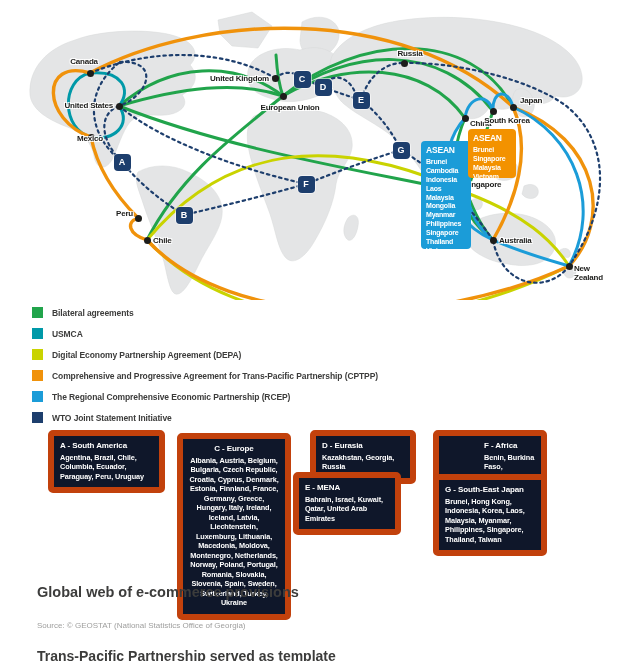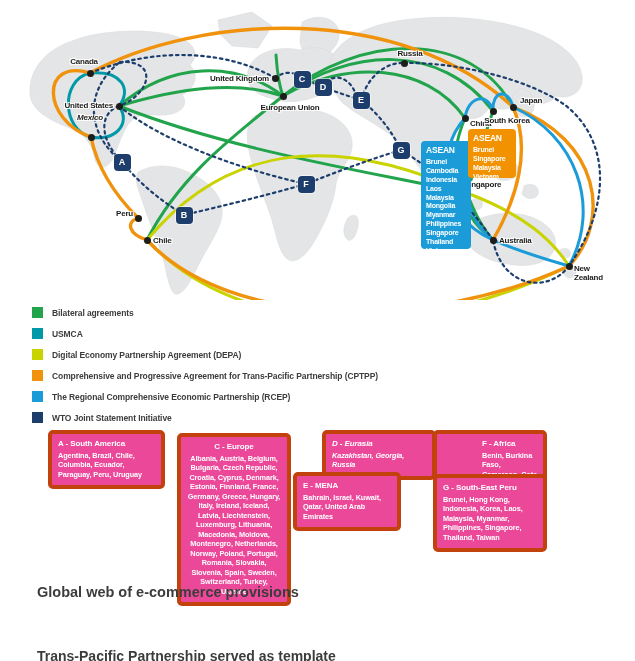--- a/index.html
+++ b/index.html
@@ -20,21 +20,21 @@
   .asean-blue{background:#1b9cd8;}
   .asean-orange{background:#f39200;}
   .asean-title{font-size:8.5px;font-weight:bold;margin-bottom:3px;letter-spacing:-0.2px;}
   .asean-members{font-size:7px;font-weight:bold;line-height:1.27;white-space:pre-line;letter-spacing:-0.2px;}
   
   .legend{position:absolute;left:32px;top:302px;}
   .legend-row{display:flex;align-items:center;height:21px;}
   .swatch{width:11px;height:11px;margin-right:9px;flex:0 0 auto;}
   .legend-label{font-size:8.5px;font-weight:bold;color:#3c3c3b;letter-spacing:-0.1px;}
   
-  .region-box{position:absolute;background:#ec4899;border:4px solid #c2410c;border-radius:5px;
+  .region-box{position:absolute;background:#0f172a;border:6px solid #c2410c;border-radius:5px;
               color:#fff;padding:5px 6px 6px 6px;box-sizing:border-box;}
   .region-title{font-size:8px;font-weight:bold;margin-bottom:3px;letter-spacing:-0.1px;}
   .region-countries{font-size:7.3px;font-weight:600;line-height:1.3;letter-spacing:-0.1px;}
   
   .footer-title{position:absolute;left:37px;top:584px;font-size:14.5px;font-weight:bold;color:#3c3c3b;}
   .footer-subtitle{position:absolute;left:37px;top:604px;font-size:14px;font-weight:bold;color:#3c3c3b;margin-top:44px;}
   .footer-source{position:absolute;left:37px;top:621px;font-size:8px;color:#9e9e9d;}
 </style>
 </head>
 <body>
@@ -128,21 +128,21 @@
       </g>
     </g>
   </svg>
 
   <div id="map-overlay">
       <div class="dot" style="left: 86.5px; top: 69.5px;"></div>
       <div class="clabel center" style="top: 57px; left: 84px;">Canada</div>
       <div class="dot" style="left: 115.5px; top: 102.5px;"></div>
       <div class="clabel" style="top: 101px; right: 522px;">United States</div>
       <div class="dot" style="left: 87.5px; top: 133.5px;"></div>
-      <div class="clabel center" style="top: 113px; left: 90px; font-style: italic;">Mexico</div>
+      <div class="clabel center" style="top: 134px; left: 90px;">Mexico</div>
       <div class="dot" style="left: 134.5px; top: 214.5px;"></div>
       <div class="clabel" style="top: 209px; right: 502px;">Peru</div>
       <div class="dot" style="left: 143.5px; top: 236.5px;"></div>
       <div class="clabel" style="top: 236px; left: 153px;">Chile</div>
       <div class="dot" style="left: 271.5px; top: 74.5px;"></div>
       <div class="clabel" style="top: 74px; right: 366px;">United Kingdom</div>
       <div class="dot" style="left: 279.5px; top: 92.5px;"></div>
       <div class="clabel center" style="top: 103px; left: 290px;">European Union</div>
       <div class="dot" style="left: 400.5px; top: 59.5px;"></div>
       <div class="clabel center" style="top: 49px; left: 410px;">Russia</div>
@@ -217,33 +217,34 @@
   </div>
 
   <div class="region-box" style="left:48px;top:430px;width:117px;">
     <div class="region-title">A - South America</div>
     <div class="region-countries">Agentina, Brazil, Chile, Columbia, Ecuador, Paraguay, Peru, Uruguay</div>
   </div>
   <div class="region-box" style="left:177px;top:433px;width:114px;text-align:center;">
     <div class="region-title">C - Europe</div>
     <div class="region-countries">Albania, Austria, Belgium, Bulgaria, Czech Republic, Croatia, Cyprus, Denmark, Estonia, Finnland, France, Germany, Greece, Hungary, Italy, Ireland, Iceland, Latvia, Liechtenstein, Luxemburg, Lithuania, Macedonia, Moldova, Montenegro, Netherlands, Norway, Poland, Portugal, Romania, Slovakia, Slovenia, Spain, Sweden, Switzerland, Turkey, Ukraine</div>
   </div>
-  <div class="region-box" style="left:322px;top:430px;width:114px;font-style:italic;">
+  <div class="region-box" style="left:310px;top:430px;width:106px;">
     <div class="region-title">D - Eurasia</div>
     <div class="region-countries">Kazakhstan, Georgia, Russia</div>
   </div>
   <div class="region-box" style="left:293px;top:472px;width:108px;">
     <div class="region-title">E - MENA</div>
     <div class="region-countries">Bahrain, Israel, Kuwait, Qatar, United Arab Emirates</div>
   </div>
   <div class="region-box" style="left:433px;top:430px;width:114px;padding-left:45px;">
     <div class="region-title">F - Africa</div>
     <div class="region-countries">Benin, Burkina Faso, Cameroon, Cote d'Ivoire, Kenya, Nigeria</div>
   </div>
   <div class="region-box" style="left:433px;top:474px;width:114px;">
-    <div class="region-title">G - South-East Peru</div>
+    <div class="region-title">G - South-East Japan</div>
     <div class="region-countries">Brunei, Hong Kong, Indonesia, Korea, Laos, Malaysia, Myanmar, Philippines, Singapore, Thailand, Taiwan</div>
   </div>
 
   <div class="footer-title">Global web of e-commerce provisions</div>
   <div class="footer-subtitle">Trans-Pacific Partnership served as template</div>
+  <div class="footer-source">Source: © GEOSTAT (National Statistics Office of Georgia)</div>
 
 </div>
 
 </body></html>

